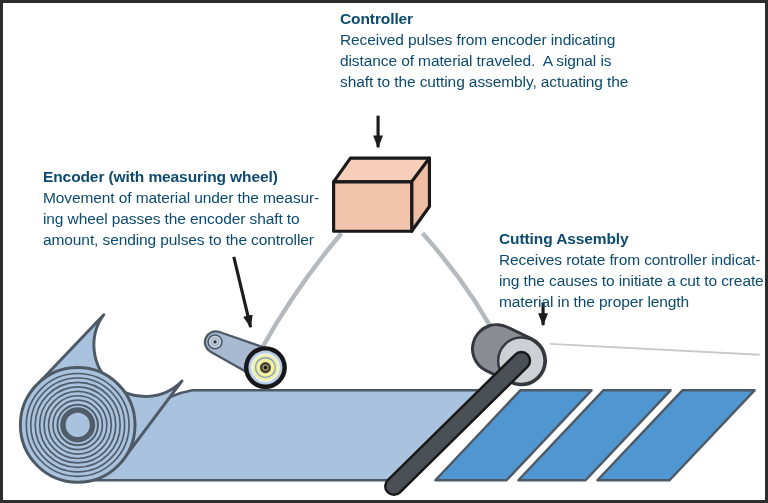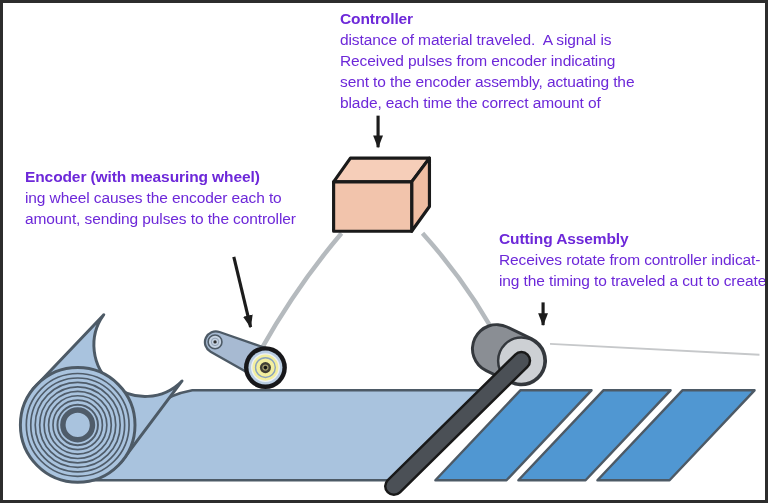--- a/index.html
+++ b/index.html
@@ -8,21 +8,21 @@
     width:768px;height:503px;
     box-sizing:border-box;
     border:3px solid #2d2d2d;
     background:#ffffff;
     font-family:"Liberation Sans", sans-serif;
     overflow:hidden;
   }
   .diagram-svg{position:absolute;left:0;top:0;width:100%;height:100%;}
   .label-block{
     position:absolute;
-    color:#6d28d9;
+    color:#0c4a6e;
     font-size:15.5px;
     line-height:21px;
     letter-spacing:-0.1px;
   }
   .label-title{font-weight:700;white-space:pre;}
   .label-line{white-space:pre;}
 </style>
 </head>
 <body>
 
@@ -93,31 +93,32 @@
       <line x1="523" y1="362" x2="394" y2="489" stroke="#4b5056" stroke-width="15" stroke-linecap="round"></line>
     </g>
 
     <line x1="378" y1="114" x2="378" y2="146" stroke="#1c1c1c" stroke-width="3.2" marker-end="url(#ah)"></line>
     <line x1="232" y1="257" x2="249" y2="328" stroke="#1c1c1c" stroke-width="3.2" marker-end="url(#ah)"></line>
     <line x1="545" y1="303" x2="545" y2="326" stroke="#1c1c1c" stroke-width="3.2" marker-end="url(#ah)"></line>
   </svg>
 
   <div class="label-block" style="left:337px;top:5px;width:318px;">
     <div class="label-title">Controller</div>
+    <div class="label-line">Received pulses from encoder indicating</div>
     <div class="label-line">distance of material traveled.  A signal is</div>
-    <div class="label-line">Received pulses from encoder indicating</div>
-    <div class="label-line">sent to the encoder assembly, actuating the</div>
-    <div class="label-line">blade, each time the correct amount of</div>
+    <div class="label-line">shaft to the cutting assembly, actuating the</div>
   </div>
 
-  <div class="label-block" style="left:22px;top:163px;width:310px;">
+  <div class="label-block" style="left:40px;top:163px;width:310px;">
     <div class="label-title">Encoder (with measuring wheel)</div>
-    <div class="label-line">ing wheel causes the encoder each to</div>
+    <div class="label-line">Movement of material under the measur-</div>
+    <div class="label-line">ing wheel passes the encoder shaft to</div>
     <div class="label-line">amount, sending pulses to the controller</div>
   </div>
 
   <div class="label-block" style="left:496px;top:225px;width:268px;">
     <div class="label-title">Cutting Assembly</div>
     <div class="label-line">Receives rotate from controller indicat-</div>
-    <div class="label-line">ing the timing to traveled a cut to create</div>
+    <div class="label-line">ing the causes to initiate a cut to create</div>
+    <div class="label-line">material in the proper length</div>
   </div>
 
 </div>
 
 </body></html>

